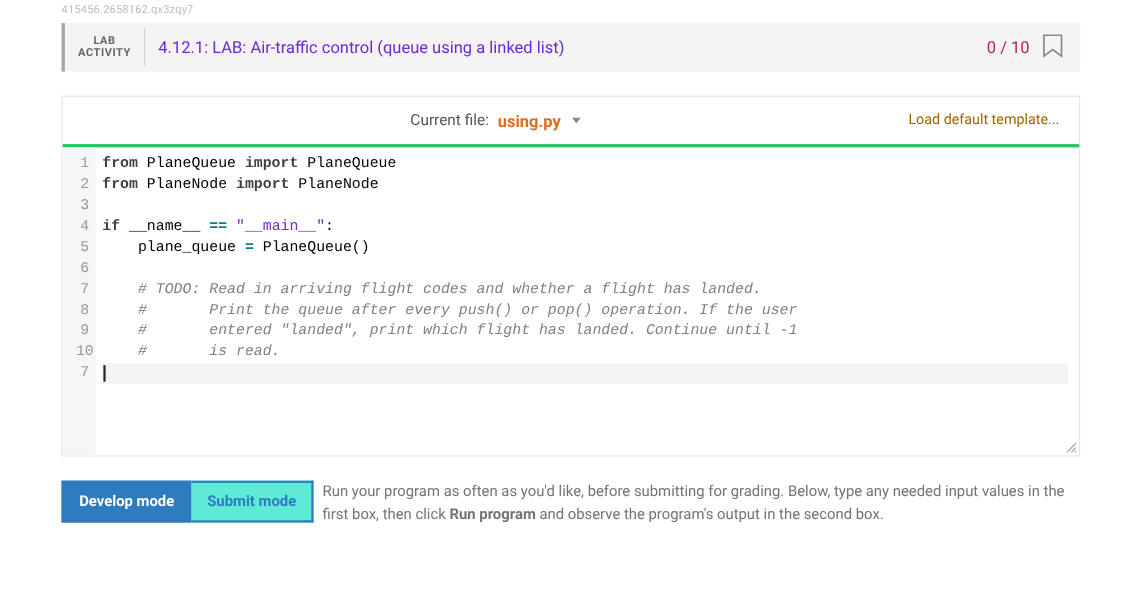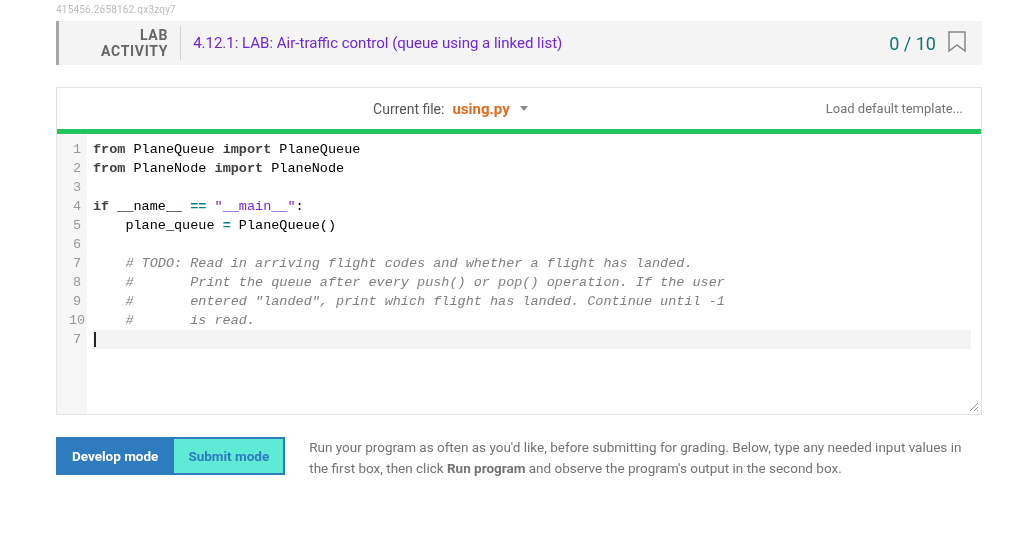--- a/index.html
+++ b/index.html
@@ -23,41 +23,40 @@
       display: flex;
       align-items: center;
       border-left: 3px solid #a6a6a6;
       background: #f4f4f4;
       height: 44px;
     }
     .lab-activity {
       display: flex;
       flex-direction: column;
       justify-content: center;
-      align-items: flex-end;
+      align-items: center;
       padding: 0 12px;
       border-right: 1px solid #d0d0d0;
       color: #666;
-      font-size: 14px;
+      font-size: 10px;
       font-weight: 700;
       letter-spacing: 0.05em;
       line-height: 1.15;
       height: 34px;
       align-self: center;
-      margin-left: 30px;
     }
     .lab-title {
       flex: 1;
       font-size: 15px;
       color: #6d28d9;
       padding-left: 12px;
     }
     .lab-score {
-      font-size: 18px;
-      color: #0f766e;
+      font-size: 15px;
+      color: #be185d;
       padding-right: 10px;
     }
     .lab-bookmark {
       width: 22px;
       height: 26px;
       margin-right: 14px;
       display: flex;
       align-items: center;
       justify-content: center;
     }
@@ -67,21 +66,21 @@
       border: 1px solid #e4e4e4;
       margin-top: 22px;
       background: #fff;
     }
 
     .file-bar {
       display: flex;
       align-items: center;
       height: 46px;
       padding: 0 18px;
-      border-bottom: 5px solid #22c55e;
+      border-bottom: 3px solid #22c55e;
     }
     .file-bar-center {
       flex: 1;
       display: flex;
       justify-content: center;
       align-items: center;
       gap: 8px;
     }
     .file-label {
       color: #555;
@@ -92,21 +91,21 @@
       font-weight: 700;
       font-size: 15px;
     }
     .file-caret {
       border-left: 4px solid transparent;
       border-right: 4px solid transparent;
       border-top: 5px solid #888;
       margin-left: 2px;
     }
     .load-default {
-      color: #737373;
+      color: #a16207;
       font-size: 13px;
       cursor: pointer;
     }
 
     .code-area {
       display: flex;
       font-family: "Menlo", "Consolas", "Courier New", monospace;
       font-size: 13.5px;
       line-height: 19px;
       min-height: 280px;
@@ -147,21 +146,21 @@
       right: 2px;
       bottom: 2px;
       width: 12px;
       height: 12px;
     }
     .resize-handle svg { display: block; }
 
     .controls {
       display: flex;
       align-items: flex-start;
-      gap: 24px;
+      gap: 8px;
       margin-top: 22px;
     }
     .mode-toggle {
       display: flex;
       flex-shrink: 0;
     }
     .mode-btn {
       font-size: 13.5px;
       font-weight: 700;
       padding: 9px 14px;

